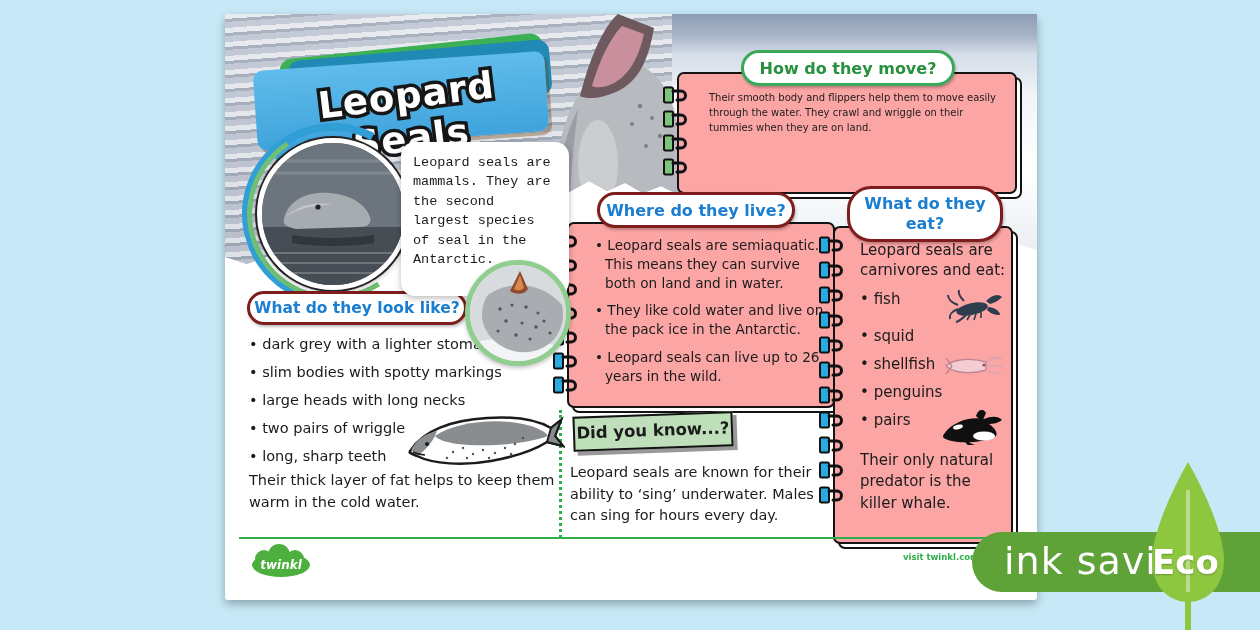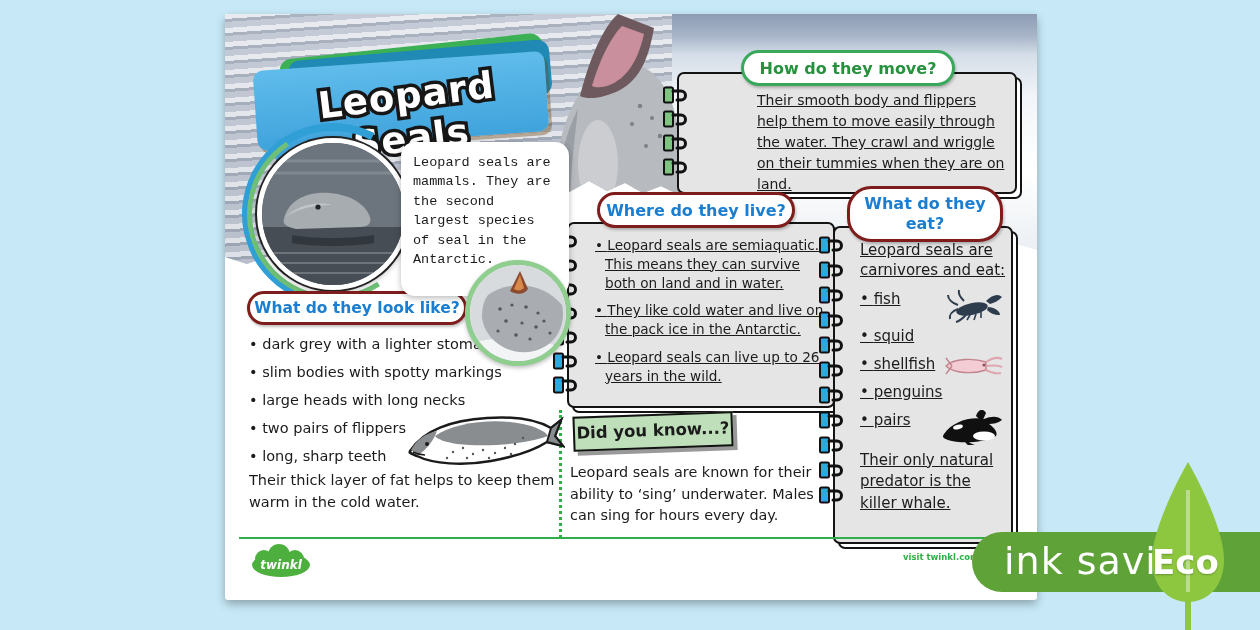--- a/index.html
+++ b/index.html
@@ -64,31 +64,31 @@
   .eat-pill  { left:12px; top:-42px; width:156px; height:56px; border-radius:24px; font-size:16px; line-height:1.25; padding-top:5px; }
 
   
   .look-list { position:absolute; left:24px; top:316px; width:330px; list-style:none; font-size:14.5px; }
   .look-list li { height:28px; line-height:28px; }
   .look-list li::before, .bullets li::before, .food-label::before { content:"• "; }
   .look-note { position:absolute; left:24px; top:456px; width:334px; font-size:14.5px; line-height:1.5; }
   .seal-art { position:absolute; left:178px; top:384px; z-index:4; }
 
   
-  .panel { position:absolute; background:#e5e5e5; border:2.5px solid #131313; border-radius:7px;
-    box-shadow:5px 5px 0 -2px #fff, 5px 5px 0 0 #131313;text-decoration:underline; }
+  .panel { position:absolute; background:#fca5a5; border:2.5px solid #131313; border-radius:7px;
+    box-shadow:5px 5px 0 -2px #fff, 5px 5px 0 0 #131313; }
   .panel-move { left:452px; top:58px; width:340px; height:122px; }
   .panel-live { left:342px; top:208px; width:268px; height:186px; }
   .panel-eat  { left:608px; top:212px; width:180px; height:318px; }
   .rings { position:absolute; left:-17px; display:flex; flex-direction:column; z-index:3; }
   .rings-move { top:12px; gap:6px; }
   .rings-live { top:8px; gap:6px; }
   .rings-eat  { top:8px; gap:7px; }
 
-  .move-text { padding:16px 8px 8px 30px; font-size:14px; line-height:1.5;margin-left:48px; }
+  .move-text { padding:16px 8px 8px 30px; font-size:10px; line-height:1.5; }
   .bullets { list-style:none; padding:12px 6px 6px 26px; font-size:13.6px; line-height:1.38; }
   .bullets li { margin-bottom:9px; padding-left:10px; text-indent:-10px; }
 
   .eat-body { padding:12px 5px 5px 25px; font-size:15px; line-height:1.35; }
   .eat-intro { margin-bottom:8px; }
   .food-row { display:flex; justify-content:space-between; min-height:25px; margin-bottom:3px; }
   .food-row svg { margin-right:2px; }
   .eat-note { margin-top:4px; line-height:1.45; }
 
   
@@ -182,21 +182,21 @@
           <circle cx="80" cy="68" r="1.6"></circle>
       </g>
     </svg>
   </div>
 
   <div class="pill blue look-pill">What do they look like?</div>
   <ul class="look-list">
     <li>dark grey with a lighter stomach</li>
     <li>slim bodies with spotty markings</li>
     <li>large heads with long necks</li>
-    <li>two pairs of flippers</li>
+    <li>two pairs of wriggle</li>
     <li>long, sharp teeth</li>
   </ul>
   <div class="look-note">Their thick layer of fat helps to keep them warm in the cold water.</div>
 
   <svg class="seal-art" width="162" height="88" viewBox="0 0 162 88">
     <path d="M8,52 C20,33 48,22 84,20 C112,18 134,22 148,30 L158,22 L152,38 L160,48 L144,44 C130,53 110,59 88,63 C60,68 30,66 14,58 C7,55 5,55 8,52 Z" fill="#fff" stroke="#1b1b1b" stroke-width="2.5"></path>
     <path d="M32,38 C52,24 92,20 120,26 C134,29 143,34 145,38 C120,47 82,49 54,46 C42,44 34,41 32,38 Z" fill="#8a8d90"></path>
     <path d="M8,52 C13,42 23,35 34,33 C30,44 23,52 15,57 Z" fill="#8a8d90"></path>
     <path d="M148,30 L158,22 L152,38 L160,48 L144,44 Z" fill="#8a8d90" stroke="#1b1b1b" stroke-width="2"></path>
     <circle cx="24" cy="46" r="2" fill="#1b1b1b"></circle>

